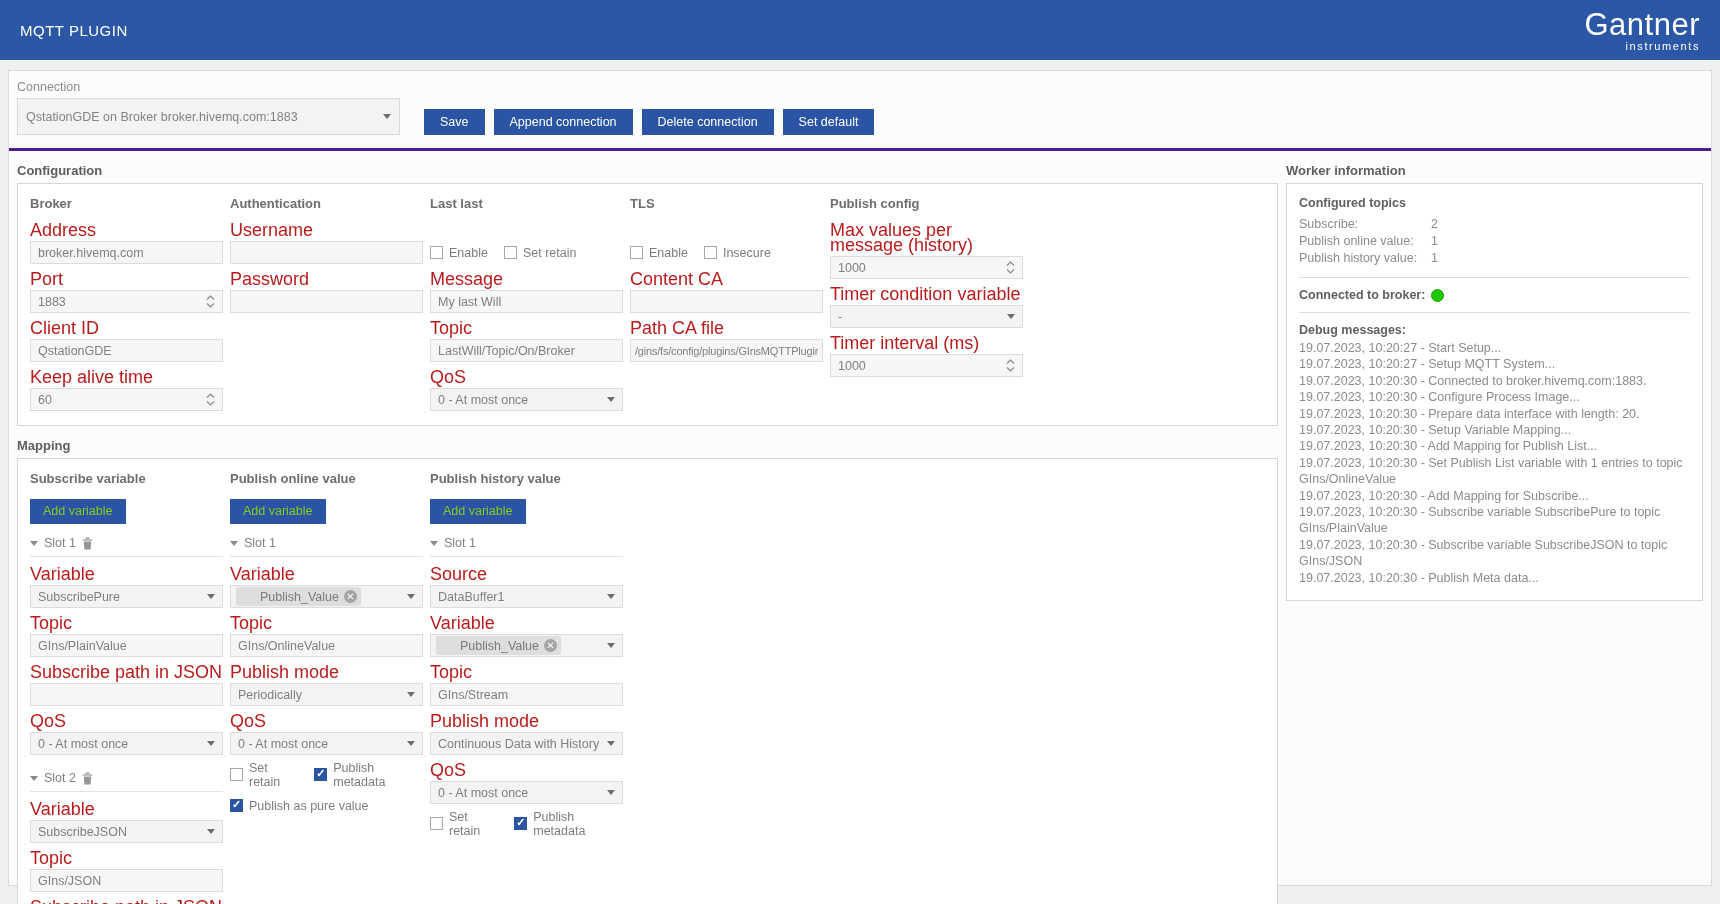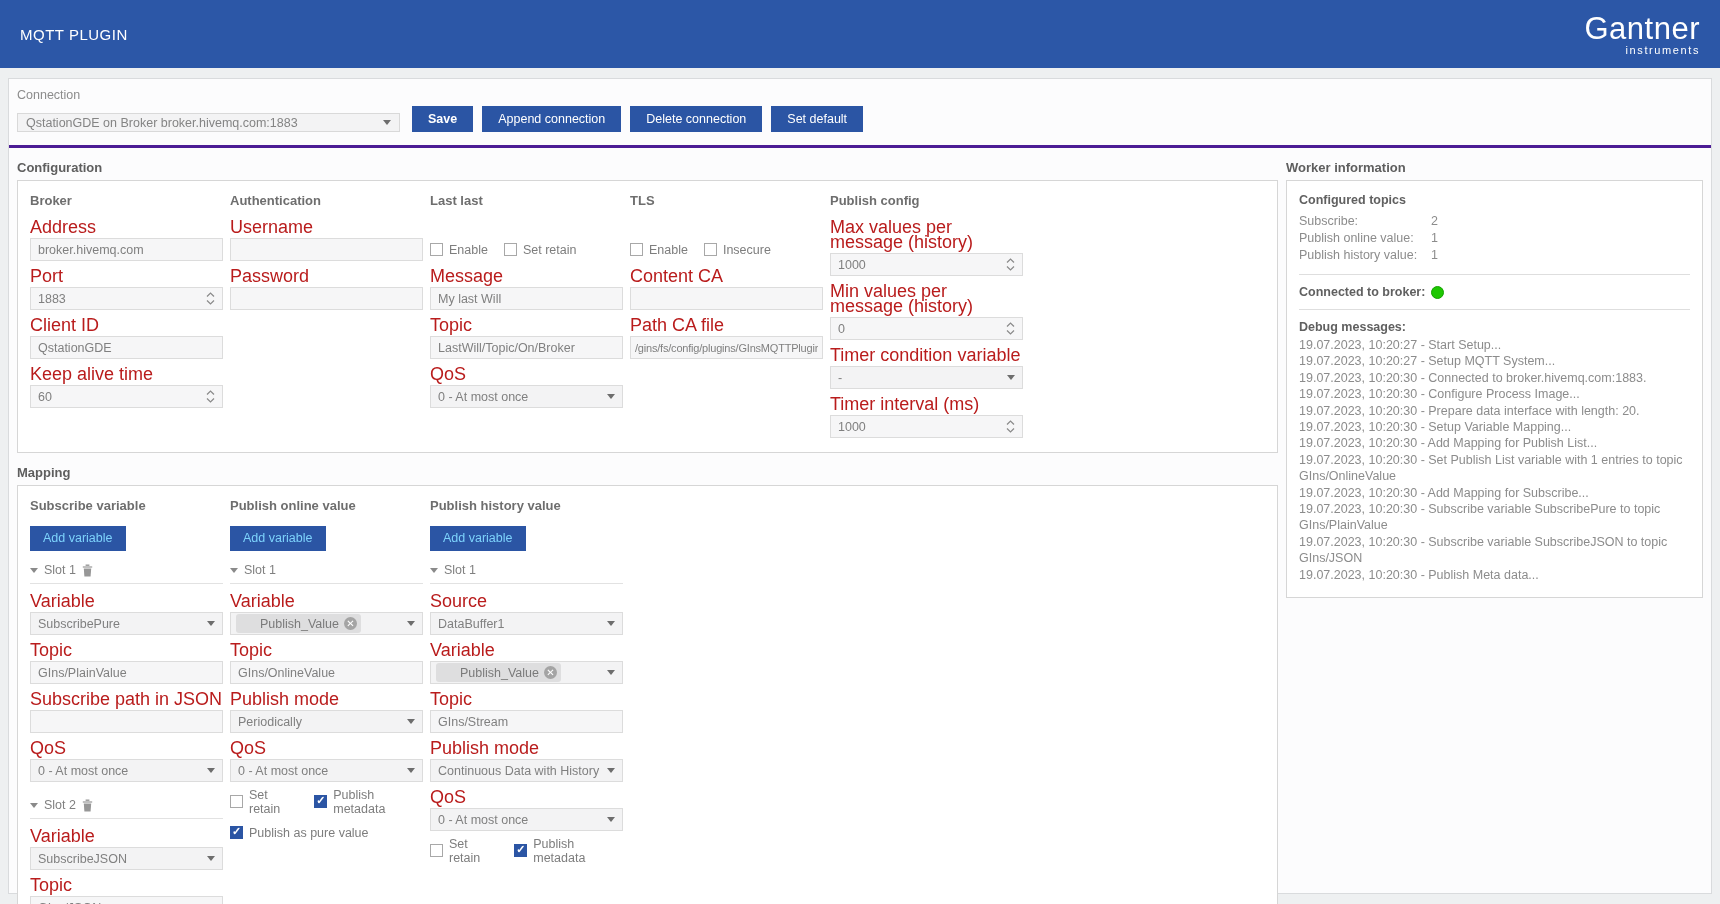--- a/index.html
+++ b/index.html
@@ -5,50 +5,50 @@
   * { box-sizing: border-box; }
   html,body { margin:0; padding:0; }
   body {
     width:1720px; height:904px;
     background:#eef0f1;
     font-family:"Liberation Sans", sans-serif;
     overflow:hidden;
   }
   
   .topbar {
-    height:68px; background:#2c57a7;
+    height:60px; background:#2c57a7;
     display:flex; align-items:center; justify-content:space-between;
     padding:0 20px;
   }
   .app-title { color:#fff; font-size:15px; letter-spacing:.5px; }
   .logo { text-align:right; color:#fff; line-height:1; }
   .logo-main { font-size:31px; font-weight:500; letter-spacing:.5px; }
   .logo-sub { font-size:11px; letter-spacing:1.6px; margin-top:1px; }
 
   
   .page {
     margin:10px 8px; height:816px;
     background:#fcfcfd; border:1px solid #d9dbdd;
   }
 
   
   .conn { padding:9px 8px 13px 8px; border-bottom:3px solid #4c1d95; }
   .conn-label { color:#8c8c8c; font-size:12.5px; margin-bottom:4px; }
   .conn-row { display:flex; align-items:flex-end; }
   .conn-select {
-    width:383px; height:19px; background:#f3f3f4; border:1px solid #d9d9d9;
+    width:383px; height:37px; background:#f3f3f4; border:1px solid #d9d9d9;
     display:flex; align-items:center; justify-content:space-between;
     padding:0 8px; font-size:12.5px; color:#848484;
   }
   .btn {
     background:#2b55a4; color:#fff; font-size:12.5px;
     height:26px; line-height:26px; padding:0 16px; margin-left:9px;
     text-align:center; cursor:pointer; border:none; white-space:nowrap;
   }
-  .btn:first-of-type { margin-left:12px;font-weight:bold; }
+  .btn:first-of-type { margin-left:24px; }
 
   
   .content { display:flex; padding:0 8px; }
   .left-col { width:1261px; flex:none; }
   .right-col { flex:1; margin-left:8px; }
 
   .sec-title { font-size:13px; font-weight:bold; color:#5e5e5e; margin:12px 0 5px 0; }
 
   .panel { border:1px solid #d6d6d6; background:#fff; }
   .cfg-panel { padding:10px 3px 6px 12px; display:flex; }
@@ -87,21 +87,21 @@
   }
   .box.checked { background:#2b55a4; border-color:#2b55a4; }
   .box.checked::after {
     content:"\2713"; position:absolute; left:1px; top:-2px;
     color:#fff; font-size:11px; font-weight:bold;
   }
   .cbl { font-size:12.5px; color:#7d7d7d; }
 
   
   .btn-add {
-    background:#2b55a4; color:#7dd3fc; font-size:12.5px; height:25px; line-height:25px;
+    background:#2b55a4; color:#84cc16; font-size:12.5px; height:25px; line-height:25px;
     padding:0 13px; display:inline-block; margin:1px 0 4px 0; cursor:pointer; border:none;
   }
   .slot-row {
     display:flex; align-items:center; padding:8px 0 6px 0;
     border-bottom:1px solid #e2e2e2; margin-bottom:10px;
     font-size:12.5px; color:#808080;
   }
   .slot-caret {
     width:0; height:0; margin-right:6px;
     border-left:4px solid transparent; border-right:4px solid transparent;
@@ -292,34 +292,20 @@
             </div>
           </div>
         </div>
 
         <div class="col">
           <div class="col-title">Publish config</div>
           <div class="fgroup">
             <div class="flabel">Max values per message (history)</div>
             <div class="ctrl">
               <span class="grow">1000</span>
-              <span class="spinner">
-                <svg width="9" height="5">
-                    <path d="M1 4.5 L4.5 1 L8 4.5" stroke="#8a8a8a" stroke-width="1.2" fill="none"></path>
-                  </svg>
-                <svg width="9" height="5">
-                    <path d="M1 0.5 L4.5 4 L8 0.5" stroke="#8a8a8a" stroke-width="1.2" fill="none"></path>
-                  </svg>
-              </span>
-            </div>
-          </div>
-          <div class="fgroup">
-            <div class="flabel">Min values per message (history)</div>
-            <div class="ctrl">
-              <span class="grow">0</span>
               <span class="spinner">
                 <svg width="9" height="5">
                     <path d="M1 4.5 L4.5 1 L8 4.5" stroke="#8a8a8a" stroke-width="1.2" fill="none"></path>
                   </svg>
                 <svg width="9" height="5">
                     <path d="M1 0.5 L4.5 4 L8 0.5" stroke="#8a8a8a" stroke-width="1.2" fill="none"></path>
                   </svg>
               </span>
             </div>
           </div>

